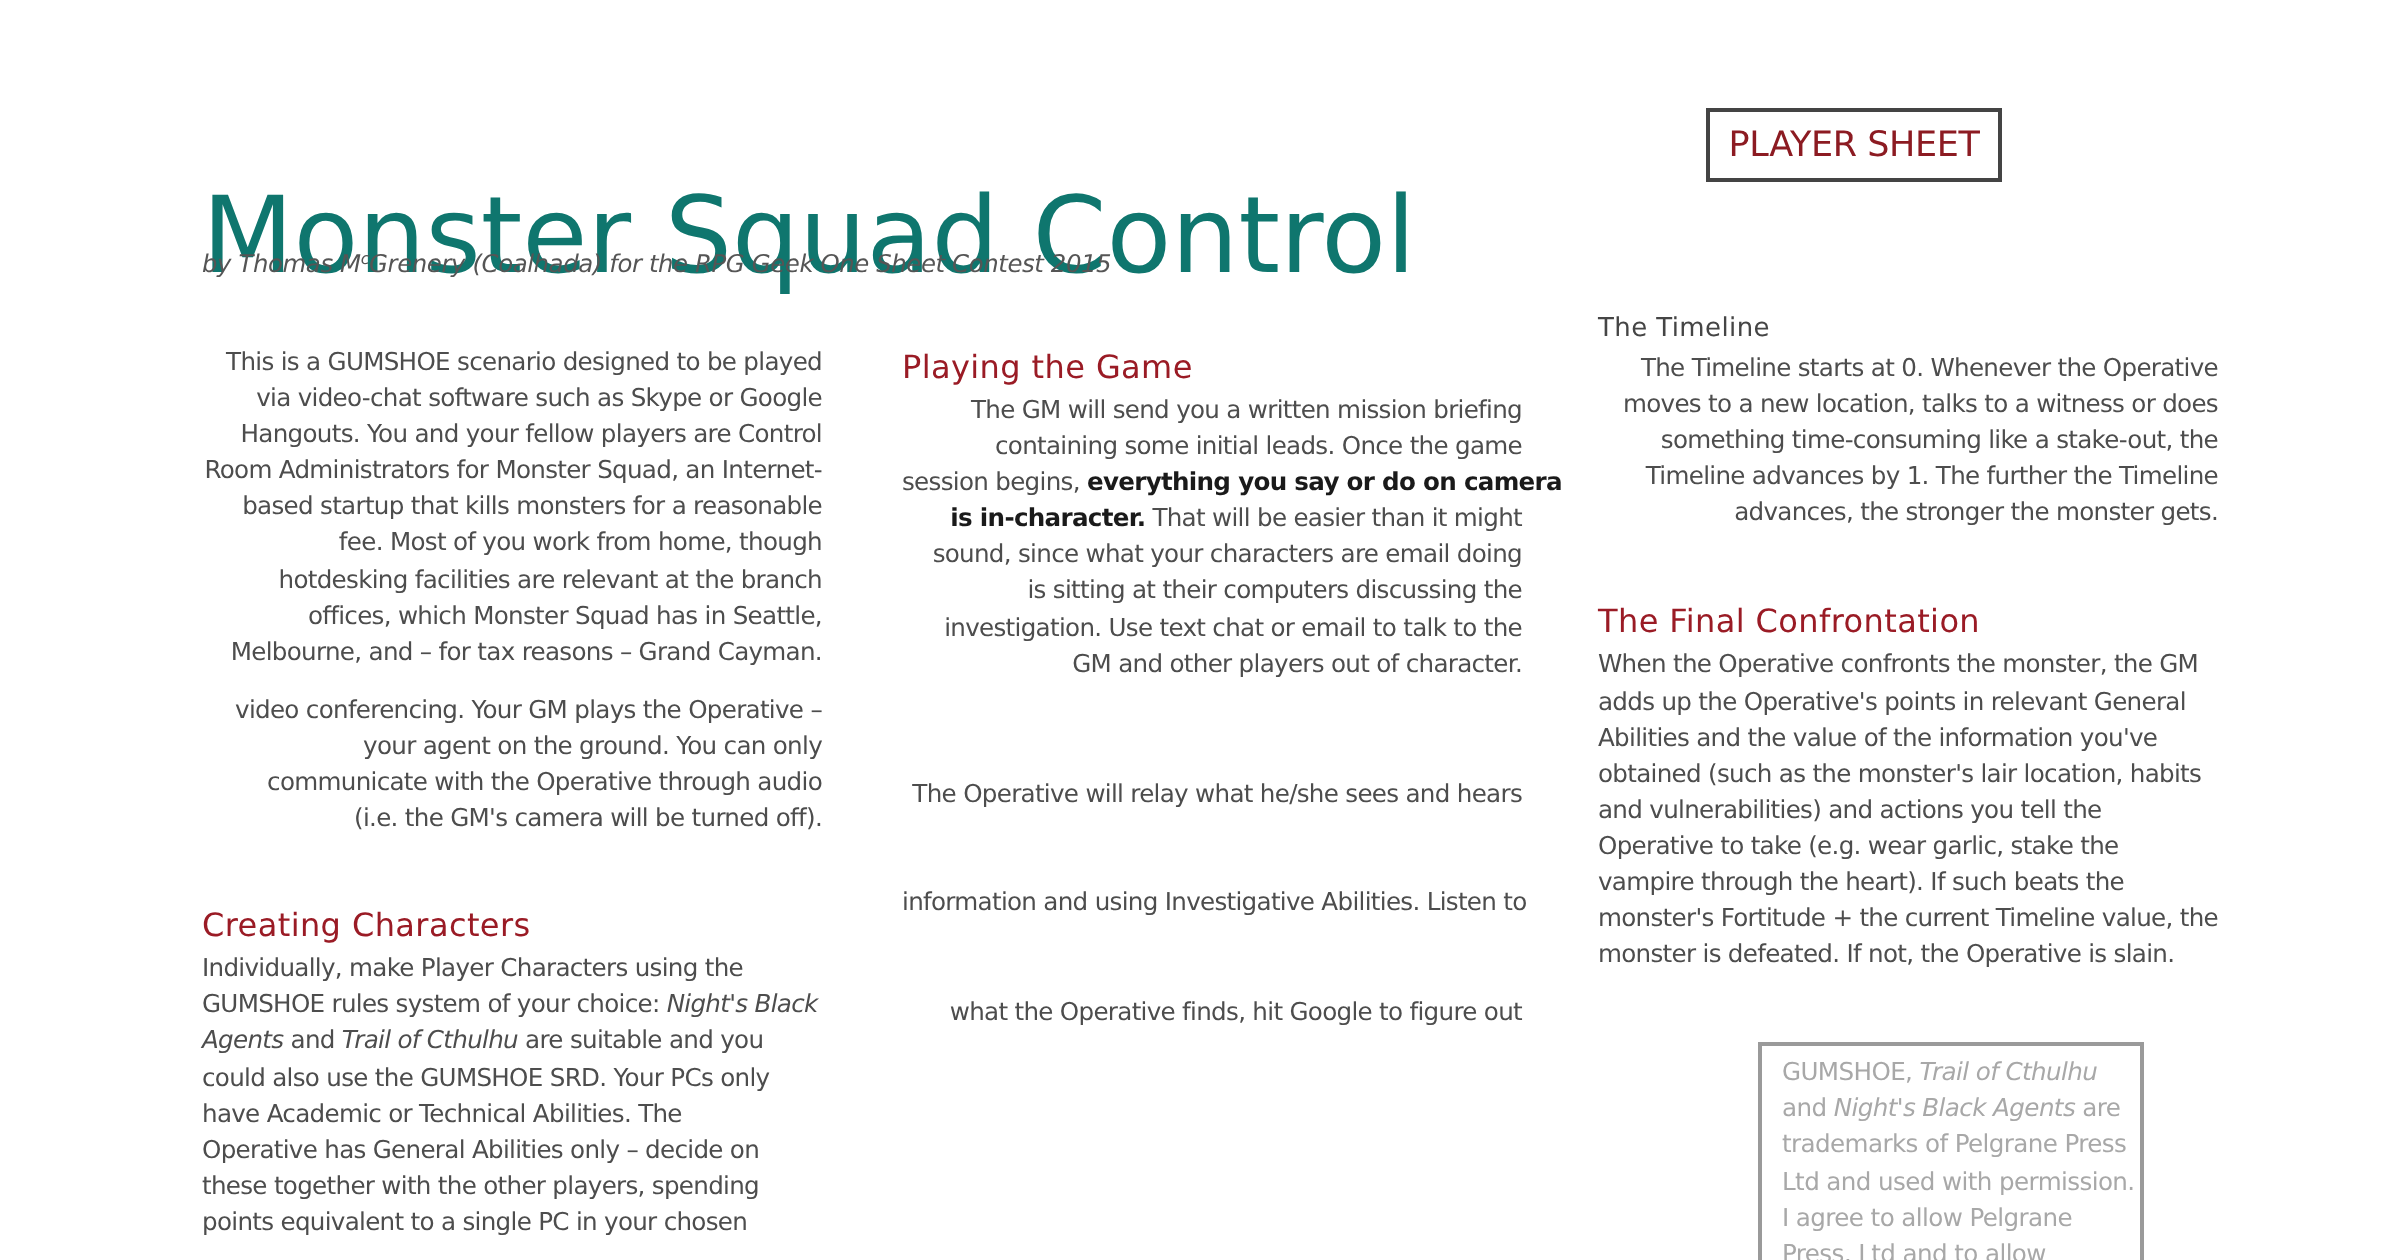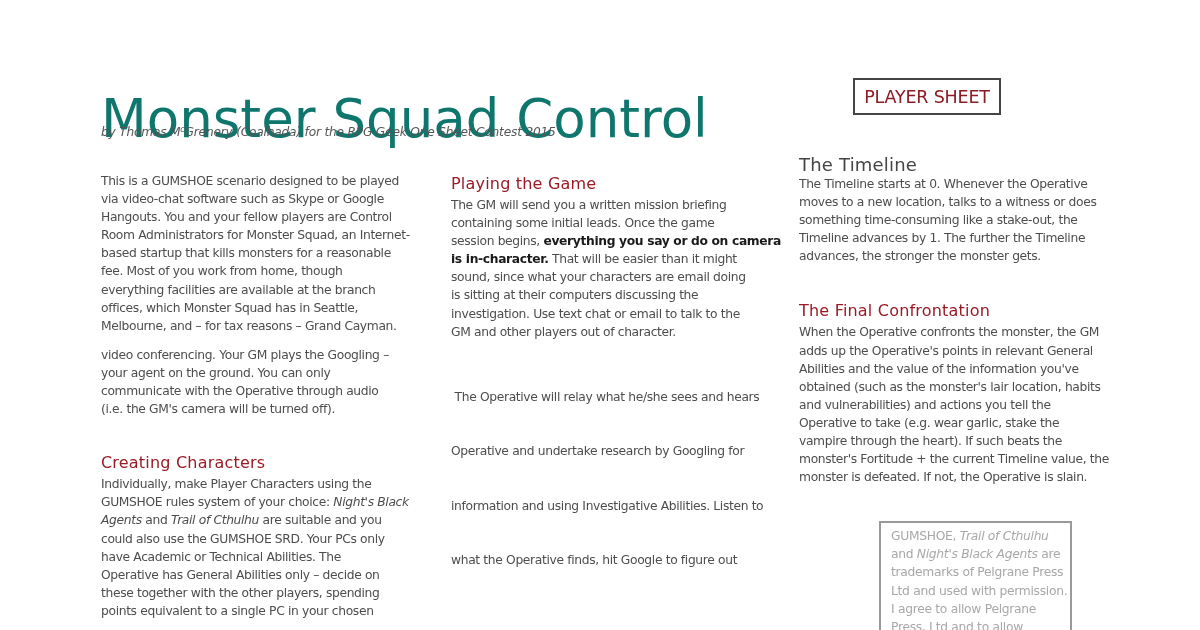--- a/index.html
+++ b/index.html
@@ -15,30 +15,30 @@
       font-size: 53px; font-weight: normal; color: #0f766e;
       letter-spacing: 0px; white-space: nowrap; line-height: 66px;
       font-family: "DejaVu Sans", sans-serif;
     }
     .byline {
       position: absolute; left: 101px; top: 125px;
       font-size: 12.2px; color: #555; white-space: nowrap; letter-spacing: -0.2px; font-style: italic;
     }
     .byline sup { font-size: 8px; vertical-align: 4px; }
     .badge {
-      position: absolute; left: 853px; top: 78px; width: 148px; height: 37px;
+      position: absolute; left: 853px; top: 54px; width: 148px; height: 37px;
       border: 2px solid #444; box-sizing: border-box;
       display: flex; align-items: center; justify-content: center;
       color: #8c1b22; font-size: 17.5px; letter-spacing: -0.2px; white-space: nowrap;
     }
     .col { position: absolute; font-size: 12.3px; line-height: 18.1px; letter-spacing: -0.35px; color: #4d4d4d; }
     .col p { margin: 0; white-space: nowrap; }
-    .col .para { margin-bottom: 11px; }
+    .col .para { margin-bottom: 11px; text-align: right; }
     .h-red { color: #9a1b25; font-size: 16px; line-height: 24px; letter-spacing: 0.2px; white-space: nowrap; }
-    .h-gray { color: #454545; font-size: 18px; line-height: 20px; letter-spacing: 0.2px; white-space: nowrap; }
+    .h-gray { color: #454545; font-size: 13px; line-height: 20px; letter-spacing: 0.2px; white-space: nowrap; }
     b { color: #1a1a1a; font-weight: bold; }
     i { font-style: italic; }
     .c1 { left: 101px; top: 172px; width: 310px; }
     .c2 { left: 451px; top: 172px; width: 310px; }
     .c3 { left: 799px; top: 155px; width: 310px; }
     .tm-box {
       position: absolute; left: 879px; top: 521px; width: 193px; height: 130px;
       border: 2px solid #9a9a9a; box-sizing: border-box;
       padding: 4px 0 0 10px; color: #a8a8a8; font-size: 12.3px; line-height: 18.2px; letter-spacing: -0.3px;
     }
@@ -52,26 +52,26 @@
 <div class="badge">PLAYER SHEET</div>
 
 <div class="col c1">
   <div class="para">
     <p>This is a GUMSHOE scenario designed to be played</p>
     <p>via video-chat software such as Skype or Google</p>
     <p>Hangouts. You and your fellow players are Control</p>
     <p>Room Administrators for Monster Squad, an Internet-</p>
     <p>based startup that kills monsters for a reasonable</p>
     <p>fee. Most of you work from home, though</p>
-    <p>everything facilities are available at the branch</p>
+    <p>hotdesking facilities are relevant at the branch</p>
     <p>offices, which Monster Squad has in Seattle,</p>
     <p>Melbourne, and – for tax reasons – Grand Cayman.</p>
   </div>
   <div class="para">
-    <p>video conferencing. Your GM plays the Googling –</p>
+    <p>video conferencing. Your GM plays the Operative –</p>
     <p>your agent on the ground. You can only</p>
     <p>communicate with the Operative through audio</p>
     <p>(i.e. the GM's camera will be turned off).</p>
   </div>
   <div style="height:22px"></div>
   <div class="h-red">Creating Characters</div>
   <div>
     <p>Individually, make Player Characters using the</p>
     <p><span>GUMSHOE rules system of your choice: </span><i>Night's Black</i></p>
     <p><i>Agents</i><span> and </span><i>Trail of Cthulhu</i><span> are suitable and you</span></p>
@@ -90,21 +90,20 @@
     <p>containing some initial leads. Once the game</p>
     <p><span>session begins, </span><b>everything you say or do on camera</b></p>
     <p><b>is in-character.</b><span> That will be easier than it might</span></p>
     <p>sound, since what your characters are email doing</p>
     <p>is sitting at their computers discussing the</p>
     <p>investigation. Use text chat or email to talk to the</p>
     <p>GM and other players out of character.</p>
   </div>
   <div class="para" style="white-space:pre">
     <p style="white-space:pre"> The Operative will relay what he/she sees and hears</p>
-    <p>Operative and undertake research by Googling for</p>
     <p>information and using Investigative Abilities. Listen to</p>
     <p>what the Operative finds, hit Google to figure out</p>
     
     
   </div>
 
 </div>
 
 <div class="col c3">
   <div class="h-gray">The Timeline</div>

